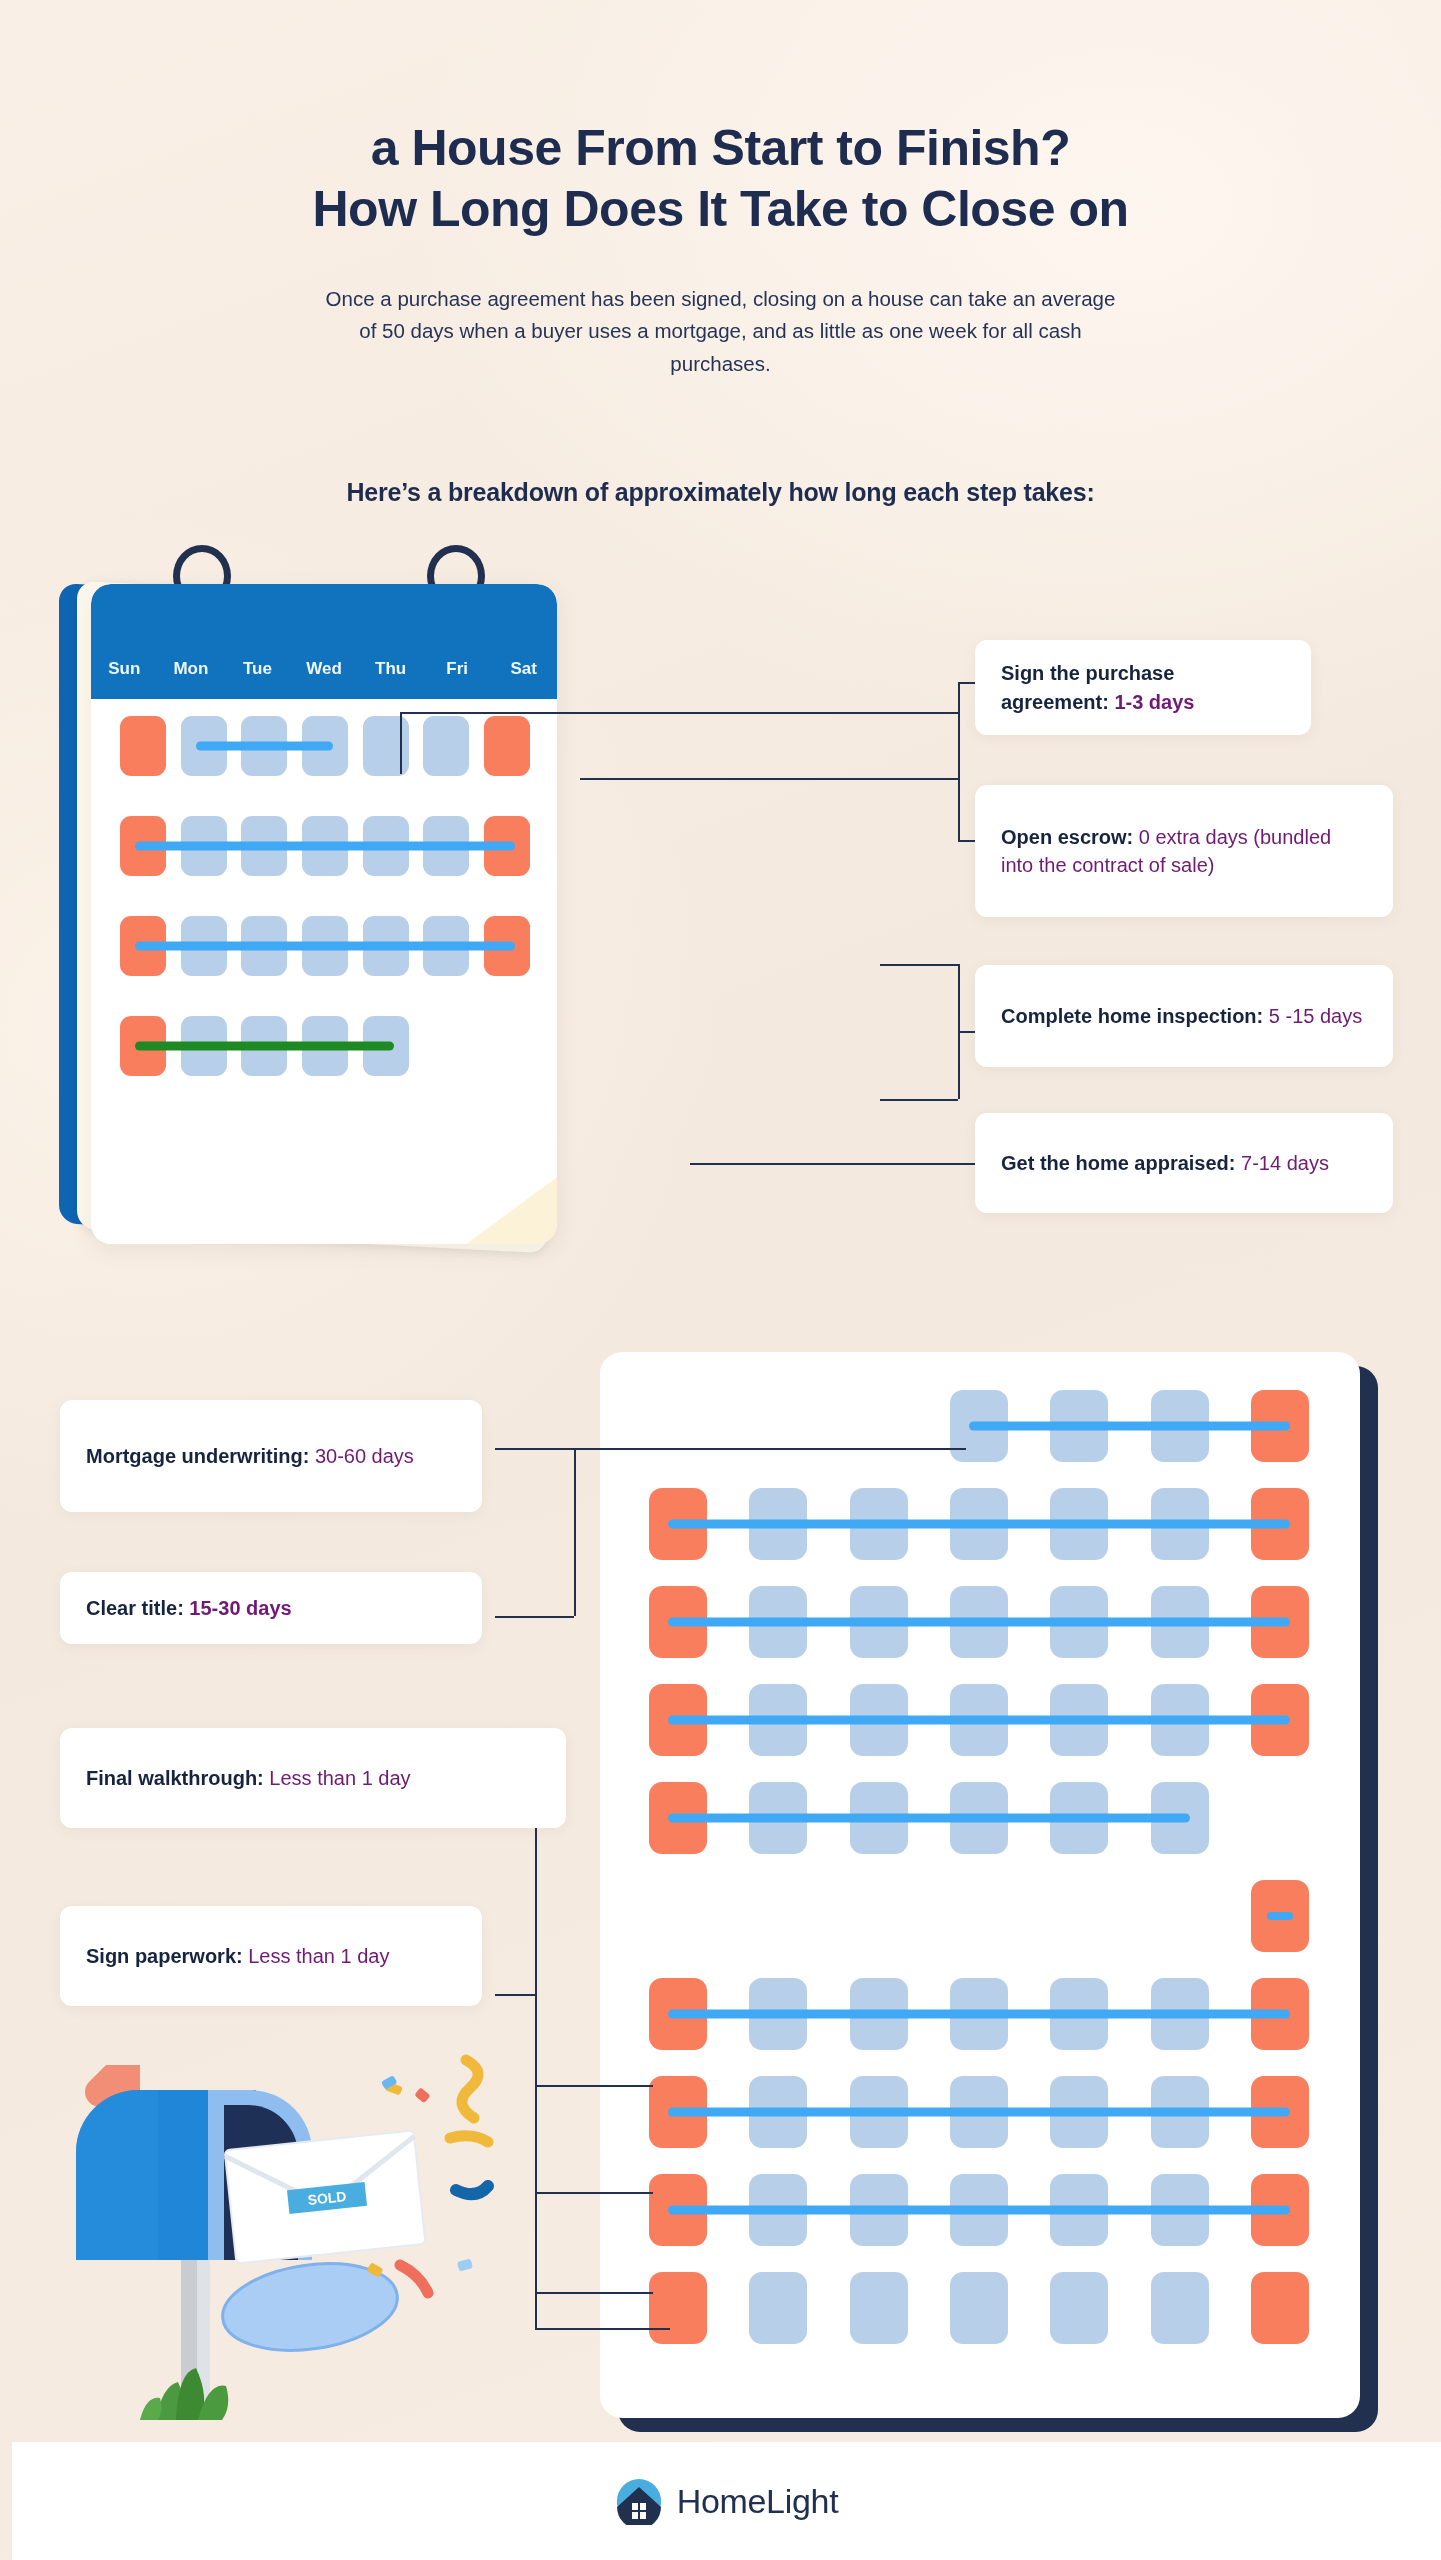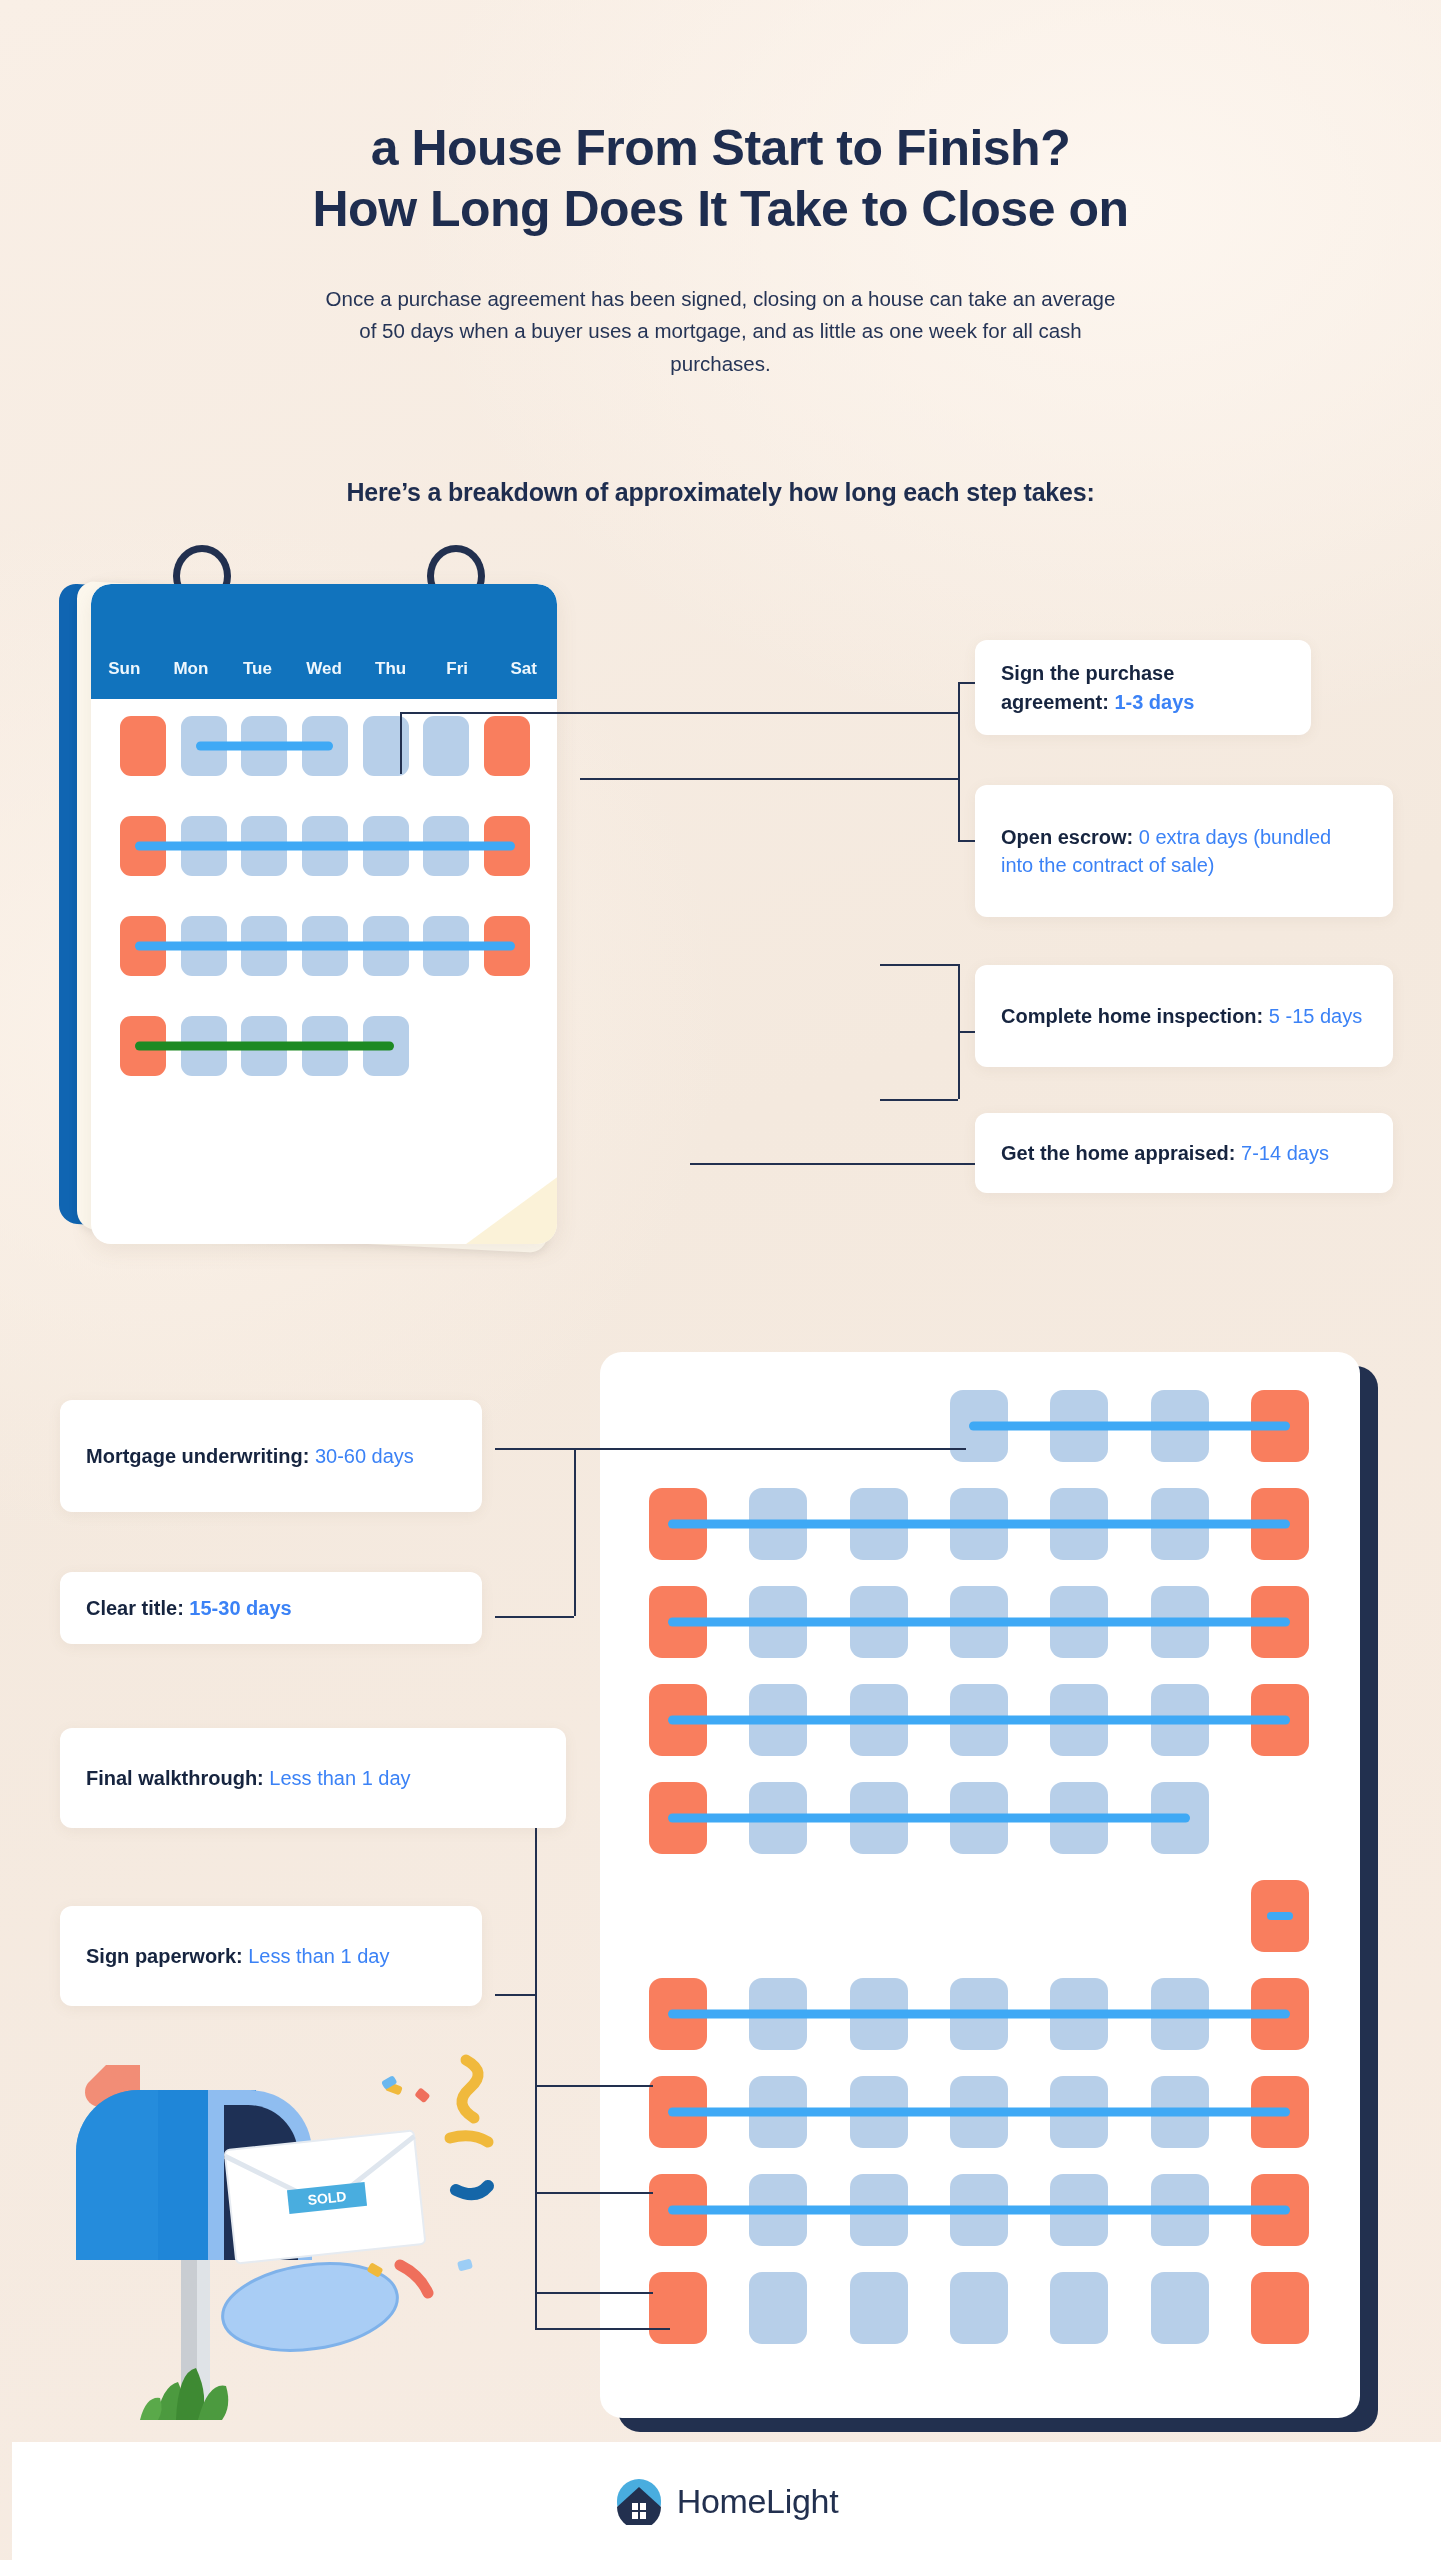--- a/index.html
+++ b/index.html
@@ -63,21 +63,21 @@
     border-radius: 12px;
     box-shadow: 0 3px 14px rgba(120, 95, 70, 0.07);
     padding: 18px 26px;
     color: #16243f;
     font-size: 20px;
     font-weight: 700;
     line-height: 1.42;
     display: flex;
     align-items: center;
   }
-  .card .val { color: #3b82f6; font-weight: 700; }
+  .card .val { color: #701a75; font-weight: 700; }
   .card.normal-val .val { font-weight: 500; }
 
   
   .ln { position: absolute; background: #22304f; }
   .ln.h { height: 2px; }
   .ln.v { width: 2px; }
 
   
   #cal1-wrap { position: absolute; left: 55px; top: 545px; width: 860px; height: 730px; }
   .cal-ring {
@@ -384,21 +384,21 @@
       <span>Open escrow: </span><span class="val">0 extra days (bundled into the contract of sale)</span>
     </div>
   </div>
 
   <div class="card normal-val" style="left:975px; top:965px; width:418px; height:102px;">
     <div>
       <span>Complete home inspection: </span><span class="val">5 -15 days</span>
     </div>
   </div>
 
-  <div class="card normal-val" style="left:975px; top:1113px; width:418px; height:80px;">
+  <div class="card normal-val" style="left:975px; top:1113px; width:418px; height:100px;">
     <div>
       <span>Get the home appraised: </span><span class="val">7-14 days</span>
     </div>
   </div>
 
   <div id="cal2-wrap">
     <div id="cal2-shadow"></div>
     <div id="cal2-card">
       <div class="grid2" id="grid2" style="position: absolute;">
           <div class="cellwrap"></div>

